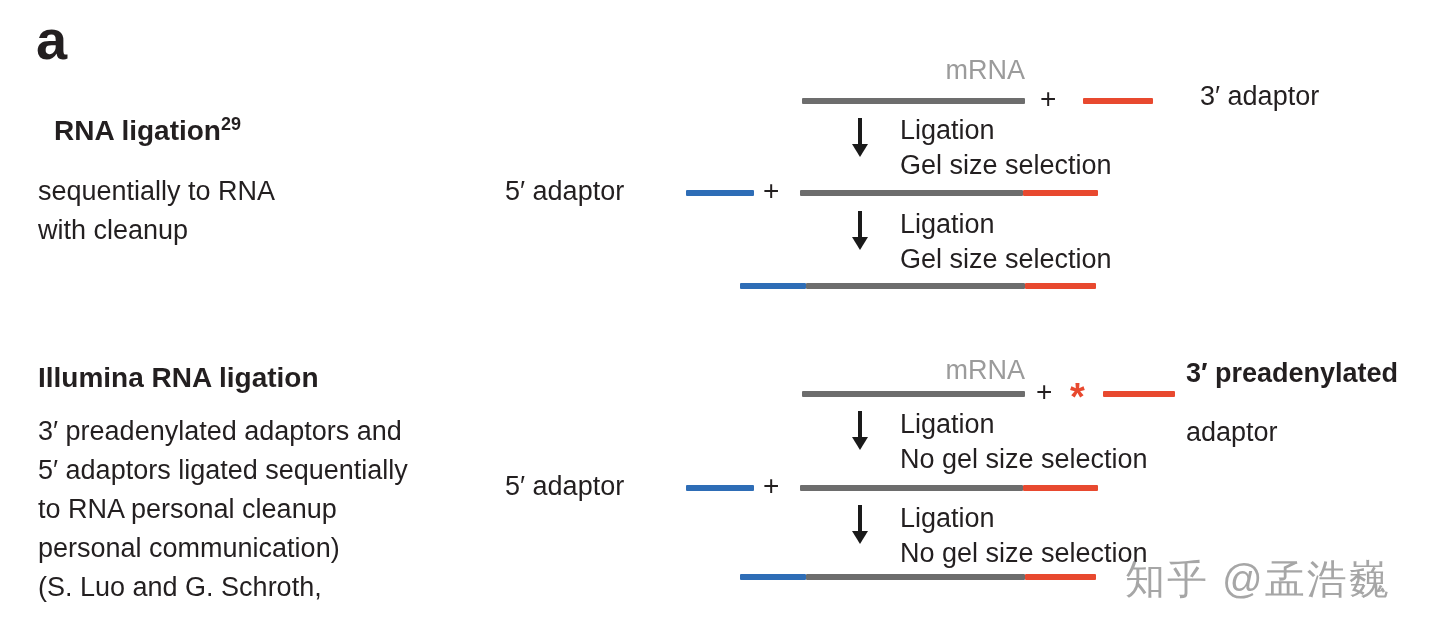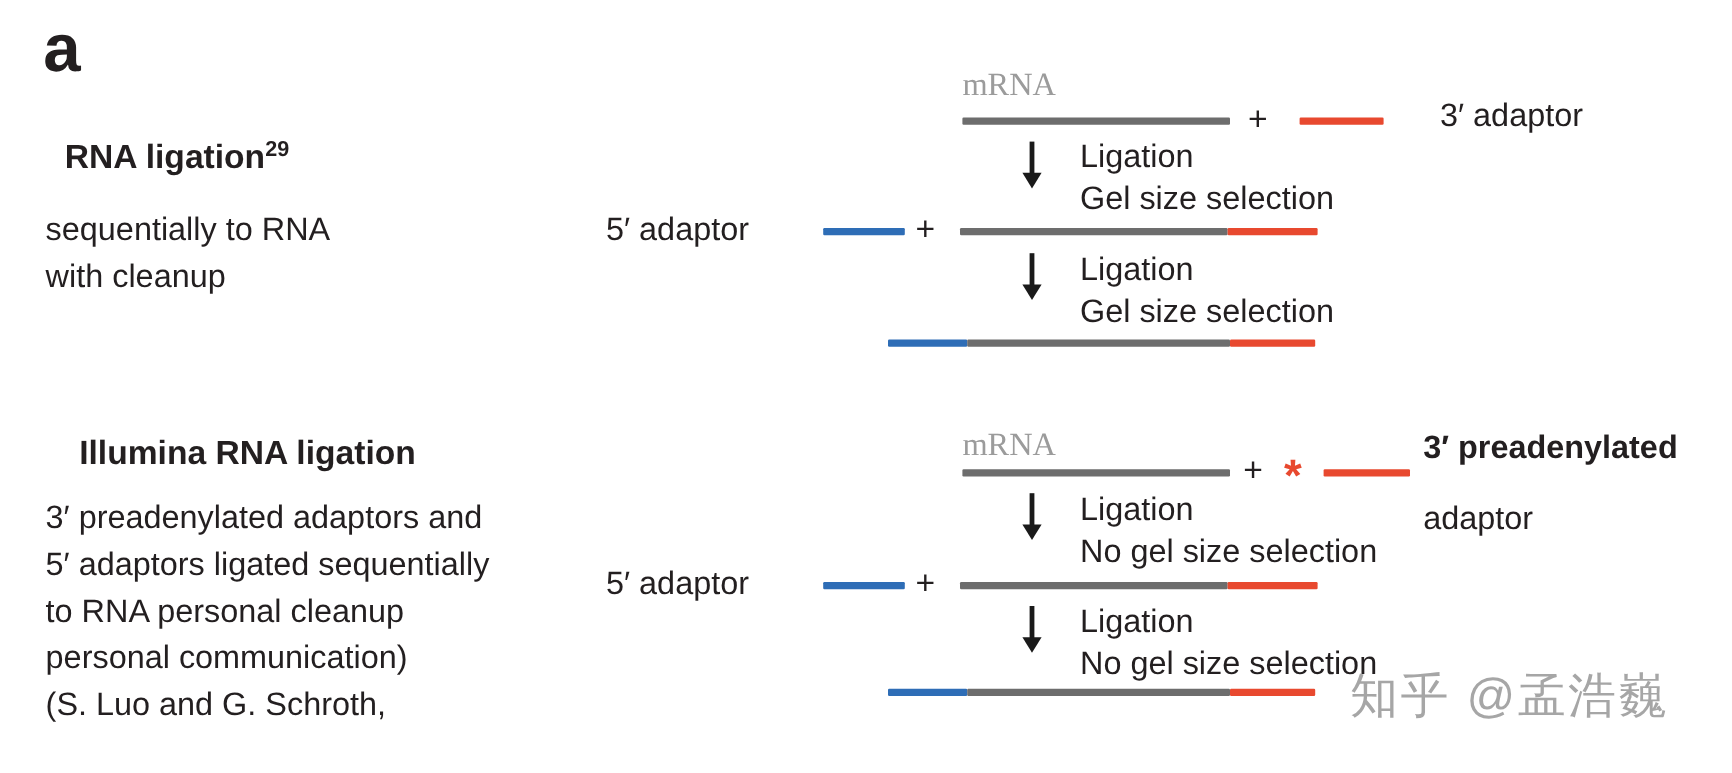--- a/index.html
+++ b/index.html
@@ -26,21 +26,21 @@
   .arrow {
     position: absolute; width: 4px; height: 27px; background: #1a1a1a;
   }
   .arrow::after {
     content: ""; position: absolute; left: 50%; transform: translateX(-50%);
     bottom: -12px; width: 0; height: 0;
     border-left: 8px solid transparent; border-right: 8px solid transparent;
     border-top: 13px solid #1a1a1a;
   }
   .right-align { }
-  .center { text-align: left; font-family: Liberation Serif, serif; }
+  .center { text-align: right; }
   .asterisk { color: #e8492f; font-size: 38px; font-weight: bold; line-height: 1; }
   .watermark { font-size: 40px; color: rgba(150,150,150,0.85); white-space: nowrap; letter-spacing: 2px; }
 </style>
 </head>
 <body>
 
 <div class="abs panel-label" style="left:36px; top:12px;">a</div>
 
 <div class="abs sec-title" style="left:54px; top:114px;">
   <span>RNA ligation</span><sup>29</sup>
@@ -69,21 +69,21 @@
 <div class="bar red" style="left:1023px; top:190px; width:75px;"></div>
 
 <div class="arrow" style="left:858px; top:211px;"></div>
 <div class="abs txt" style="left:900px; top:208px;">Ligation</div>
 <div class="abs txt" style="left:900px; top:243px;">Gel size selection</div>
 
 <div class="bar blue" style="left:740px; top:283px; width:66px;"></div>
 <div class="bar gray" style="left:806px; top:283px; width:219px;"></div>
 <div class="bar red" style="left:1025px; top:283px; width:71px;"></div>
 
-<div class="abs sec-title" style="left:38px; top:362px;margin-left:28px;">Illumina RNA ligation</div>
+<div class="abs sec-title" style="left:38px; top:362px;">Illumina RNA ligation</div>
 
 <div class="abs desc" style="left:38px; top:412px;">
   <div>3′ preadenylated adaptors and</div>
   <div>5′ adaptors ligated sequentially</div>
   <div>to RNA personal cleanup</div>
   <div>personal communication)</div>
   <div>(S. Luo and G. Schroth,</div>
 </div>
 
 <div class="abs txt muted center" style="left:802px; top:354px; width:223px;">mRNA</div>

